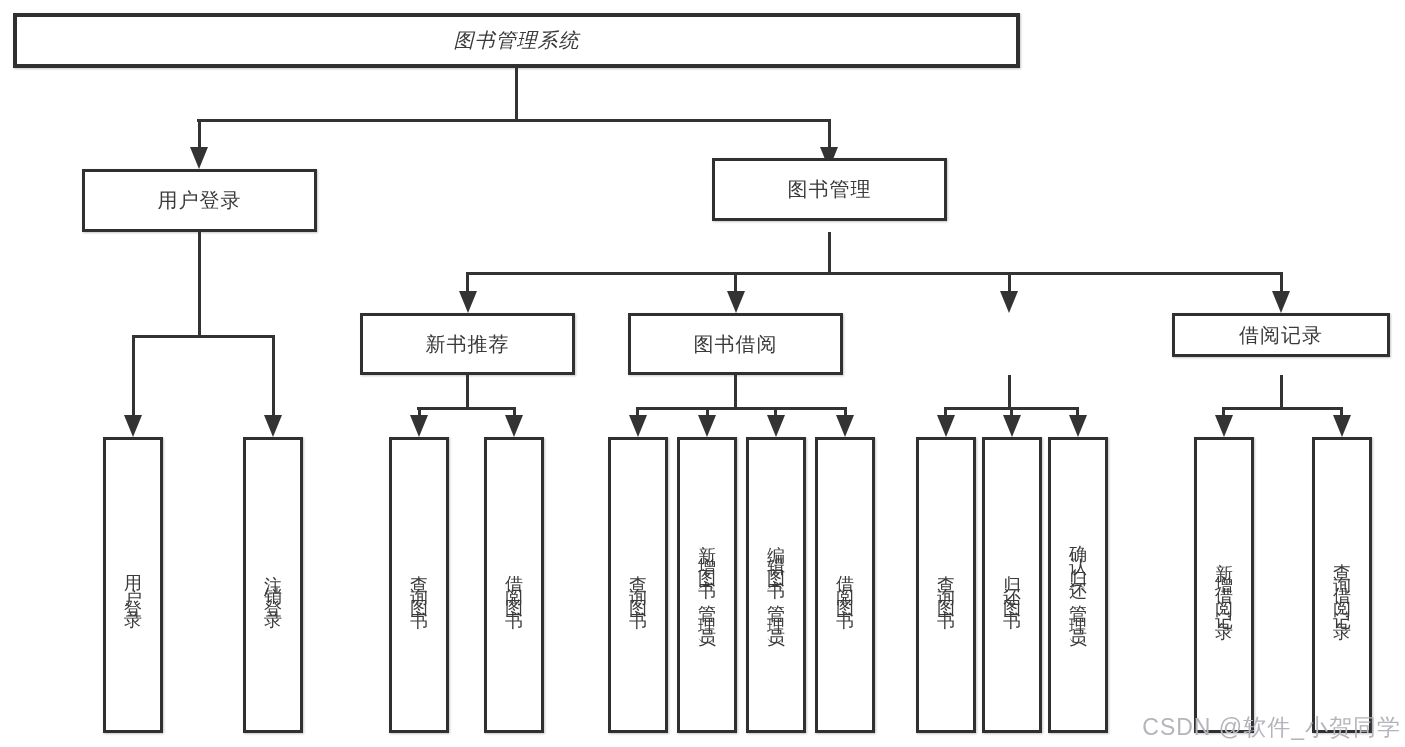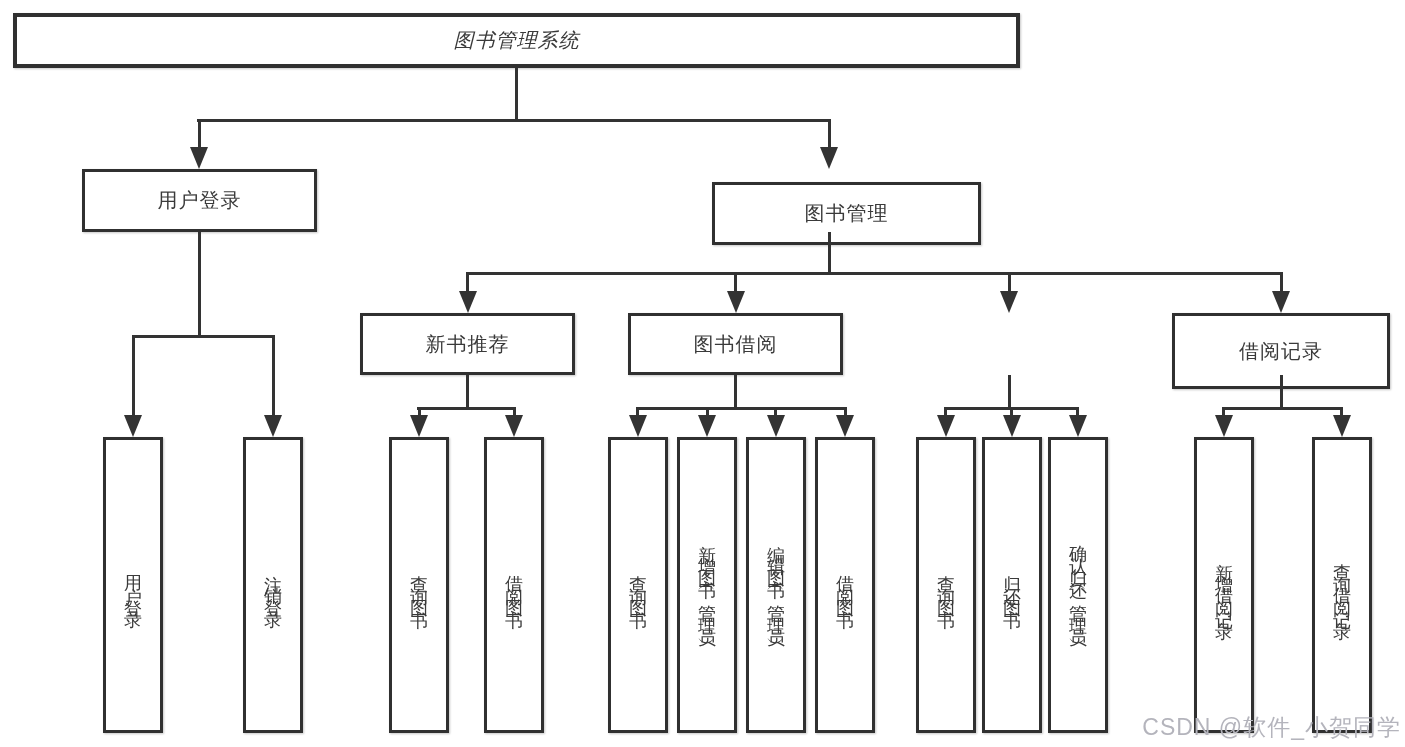--- a/index.html
+++ b/index.html
@@ -66,21 +66,21 @@
   <div class="vl" style="left:515px;top:68px;height:51px"></div>
   <div class="hl" style="left:197px;top:119px;width:634px"></div>
   <div class="vl" style="left:198px;top:119px;height:38px"></div>
   <div class="vl" style="left:828px;top:119px;height:38px"></div>
   <div class="ar" style="left:190px;top:147px"></div>
   <div class="ar" style="left:820px;top:147px"></div>
 
   <div class="box" style="left:82px;top:169px;width:235px;height:63px">
     <span class="hlbl">用户登录</span>
   </div>
-  <div class="box" style="left:712px;top:182px;width:269px;height:63px">
+  <div class="box" style="left:712px;top:158px;width:235px;height:63px">
     <span class="hlbl">图书管理</span>
   </div>
 
   <div class="vl" style="left:198px;top:232px;height:103px"></div>
   <div class="hl" style="left:132px;top:335px;width:143px"></div>
   <div class="vl" style="left:132px;top:335px;height:90px"></div>
   <div class="vl" style="left:272px;top:335px;height:90px"></div>
   <div class="ar" style="left:124px;top:415px"></div>
   <div class="ar" style="left:264px;top:415px"></div>
 
@@ -94,21 +94,21 @@
   <div class="ar" style="left:727px;top:291px"></div>
   <div class="ar" style="left:1000px;top:291px"></div>
   <div class="ar" style="left:1272px;top:291px"></div>
 
   <div class="box" style="left:628px;top:313px;width:215px;height:62px">
     <span class="hlbl">图书借阅</span>
   </div>
   <div class="box" style="left:360px;top:313px;width:215px;height:62px">
     <span class="hlbl">新书推荐</span>
   </div>
-  <div class="box" style="left:1172px;top:313px;width:218px;height:76px">
+  <div class="box" style="left:1172px;top:313px;width:218px;height:44px">
     <span class="hlbl">借阅记录</span>
   </div>
 
   <div class="vl" style="left:466px;top:375px;height:32px"></div>
   <div class="hl" style="left:417px;top:407px;width:99px"></div>
   <div class="vl" style="left:418px;top:407px;height:18px"></div>
   <div class="vl" style="left:513px;top:407px;height:18px"></div>
   <div class="ar" style="left:410px;top:415px"></div>
   <div class="ar" style="left:505px;top:415px"></div>
 

